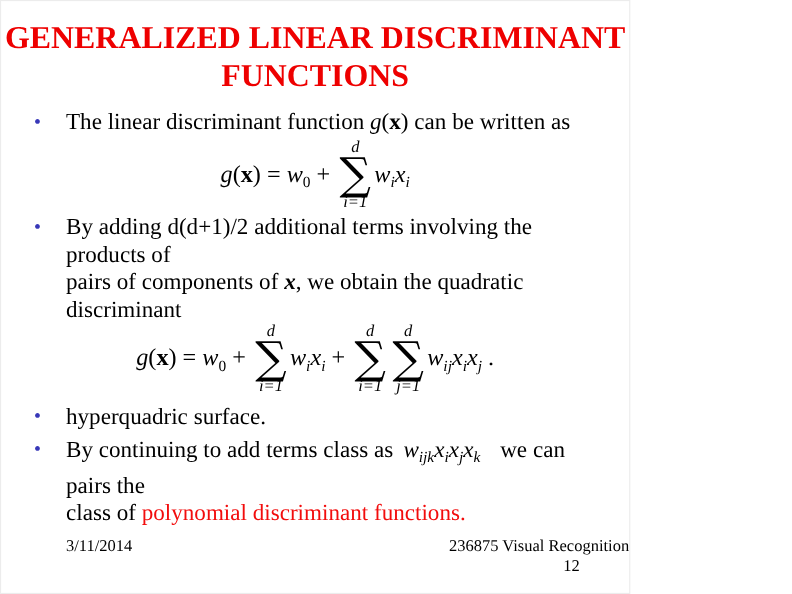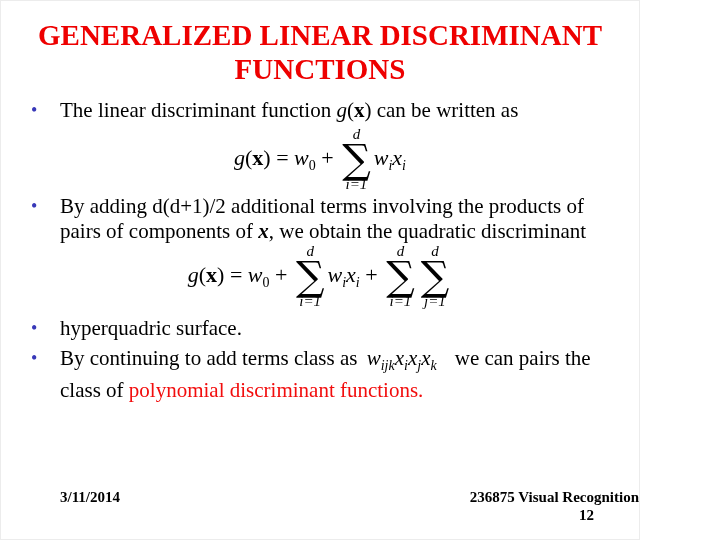--- a/index.html
+++ b/index.html
@@ -3,21 +3,21 @@
 <meta charset="utf-8">
 <style>
   html,body{margin:0;padding:0;}
   body{
     width:720px;height:540px;background:#ffffff;
     font-family:"Liberation Serif",serif;
     color:var(--text_black,#000);
     overflow:hidden;position:relative;
   }
   .slide{
-    position:absolute;top:0;left:0;width:640px;height:540px;
+    position:absolute;top:0;left:0;width:573px;height:540px;
     box-sizing:border-box;border:1px solid #ececec;background:#fff;
   }
   .title{
     padding-top:17px;text-align:center;font-weight:bold;
     font-size:29px;line-height:34px;color:var(--title_red,#ee0000);
   }
   .bullet{display:flex;margin:0 18px 0 30px;font-size:21px;line-height:25px;}
   .marker{flex:0 0 29px;width:29px;font-size:18px;color:var(--bullet_blue,#3838b8);}
   .btext{flex:1;}
   .line{white-space:pre-wrap;}
@@ -33,21 +33,21 @@
   .formula{display:flex;justify-content:center;align-items:center;font-size:22px;}
   .chunk{white-space:pre;}
   .sum{display:inline-flex;flex-direction:column;align-items:center;margin:0 3px;}
   .sum-top{font-size:15px;line-height:15px;font-style:italic;}
   .sigma{font-size:40px;line-height:35px;font-family:"DejaVu Serif","DejaVu Sans",serif;}
   .sum-bot{font-size:15px;line-height:15px;font-style:italic;}
   .ss{font-size:14px;font-style:italic;vertical-align:-5px;}
   .ssd{font-style:normal;}
   .imath{font-style:italic;padding-left:4px;}
   .after-math{margin-left:18px;}
-  .footer{position:absolute;left:0;right:0;top:487px;font-size:15px;line-height:18px;font-weight:bold;}
+  .footer{position:absolute;left:0;right:0;top:487px;font-size:15px;line-height:18px;}
   .footer-date{position:absolute;left:59px;}
   .footer-page{position:absolute;right:45px;}
   .footer-course{display:block;text-align:right;}
 </style>
 </head>
 <body>
 
 <div class="slide">
 
   <div class="title">
@@ -91,20 +91,21 @@
     <span class="sum">
       <span class="sum-top">d</span>
       <span class="sigma">∑</span>
       <span class="sum-bot">i=1</span>
     </span>
     <span class="sum">
       <span class="sum-top">d</span>
       <span class="sigma">∑</span>
       <span class="sum-bot">j=1</span>
     </span>
+    <span class="chunk"><span class="it">w</span><span class="ss">ij</span><span class="it">x</span><span class="ss">i</span><span class="it">x</span><span class="ss">j</span><span> .</span></span>
   </div>
 
   <div class="bullet b3">
     <span class="marker">•</span>
     <div class="btext">
       <div class="line">hyperquadric surface.</div>
     </div>
   </div>
 
   <div class="bullet b4">

